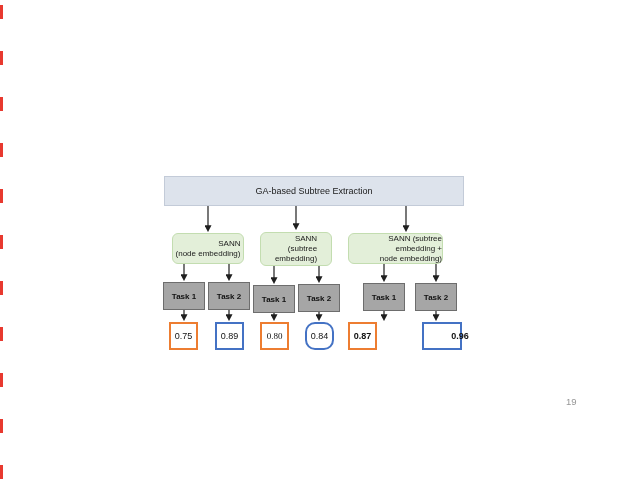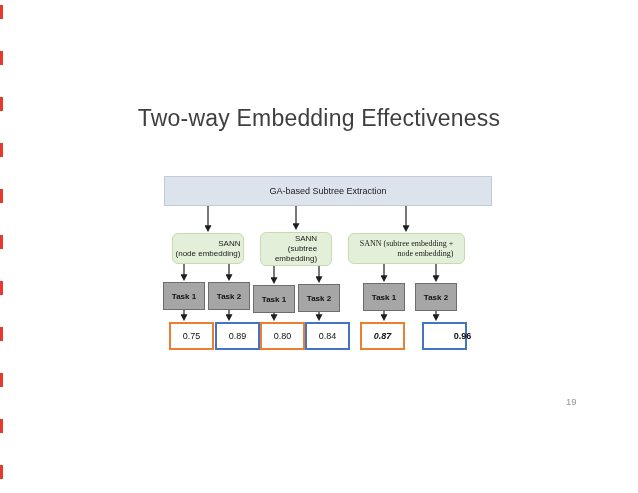--- a/index.html
+++ b/index.html
@@ -35,21 +35,21 @@
   .title{
     position:absolute;left:0;top:105px;width:638px;
     text-align:center;
     font-size:23px;font-weight:300;
     color:var(--title-color);
     letter-spacing:0.2px;
   }
   .diagram{position:absolute;inset:0;}
   .connectors{position:absolute;left:0;top:0;width:638px;height:493px;pointer-events:none;}
   .root-box{
-    position:absolute;left:164px;top:176px;width:328px;height:30px;
+    position:absolute;left:164px;top:176px;width:300px;height:30px;
     background:var(--top-box-fill);
     border:1px solid var(--top-box-border);
     display:flex;align-items:center;justify-content:center;
     font-size:9px;color:#1a1a1a;
   }
   .method-box{
     position:absolute;
     background:var(--green-fill);
     border:1px solid var(--green-border);
     border-radius:6px;
@@ -59,40 +59,39 @@
     white-space:pre-line;
   }
   .task-box{
     position:absolute;width:42px;height:28px;
     background:var(--task-fill);
     border:1px solid var(--task-border);
     display:flex;align-items:center;justify-content:center;
     font-size:8px;font-weight:600;color:#111;
   }
   .result-box{
-    position:absolute;top:322px;width:45px;height:28px;
+    position:absolute;top:322px;width:29px;height:28px;
     background:#fff;
     border:2.5px solid #999;
     display:flex;align-items:center;justify-content:center;
     font-size:9px;color:#111;
   }
   .page-number{
     position:absolute;left:566px;top:396px;width:20px;
     text-align:left;
     font-size:9.5px;color:var(--page-num-color);
   }
 </style>
 </head>
 <body>
 
 <div class="slide">
 
   <div class="edge-marker"></div>
 
-  <h1 class="title">Two-way Embedding Effectiveness</h1>
 
   <div class="diagram">
 
     <svg class="connectors" viewBox="0 0 638 493" xmlns="http://www.w3.org/2000/svg">
       <defs>
         <marker id="ah" viewBox="0 0 8 8" refX="1" refY="4" markerWidth="7" markerHeight="7" orient="auto" markerUnits="userSpaceOnUse">
           <path d="M0,0 L8,4 L0,8 Z" fill="#1f1f1f"></path>
         </marker>
       </defs>
       <g stroke="#1f1f1f" stroke-width="1.2" fill="none">
@@ -116,34 +115,34 @@
       </g>
     </svg>
 
     <div class="root-box">GA-based Subtree Extraction</div>
 
     <div class="method-box" style="left:172px;top:233px;width:72px;height:31px;">SANN
 (node embedding)</div>
     <div class="method-box" style="left:260px;top:232px;width:72px;height:34px;">SANN
 (subtree
 embedding)</div>
-    <div class="method-box" style="left:348px;top:233px;width:117px;height:31px;font-family:Liberation Serif, serif;">SANN (subtree embedding +
+    <div class="method-box" style="left:348px;top:233px;width:95px;height:31px;">SANN (subtree embedding +
 node embedding)</div>
 
     <div class="task-box" style="left:163px;top:282px;">Task 1</div>
     <div class="task-box" style="left:208px;top:282px;">Task 2</div>
     <div class="task-box" style="left:253px;top:285px;">Task 1</div>
     <div class="task-box" style="left:298px;top:284px;">Task 2</div>
     <div class="task-box" style="left:363px;top:283px;">Task 1</div>
     <div class="task-box" style="left:415px;top:283px;">Task 2</div>
 
     <div class="result-box" style="left: 169px; border-color: rgb(237, 125, 49);">0.75</div>
     <div class="result-box" style="left: 215px; border-color: rgb(68, 114, 196); text-align: center;">0.89</div>
-    <div class="result-box" style="left: 260px; border-color: rgb(237, 125, 49);">0.80</div>
-    <div class="result-box" style="left: 305px; border-color: rgb(68, 114, 196);">0.84</div>
-    <div class="result-box" style="left: 360px; border-color: rgb(237, 125, 49); font-weight: 700; font-style: italic;">0.87</div>
+    <div class="result-box" style="left: 260px; border-color: rgb(237, 125, 49); font-family: Liberation Serif, serif;">0.80</div>
+    <div class="result-box" style="left: 305px; border-color: rgb(68, 114, 196); border-radius: 10px;">0.84</div>
+    <div class="result-box" style="left: 348px; border-color: rgb(237, 125, 49); font-weight: 700;">0.87</div>
     <div class="result-box" style="left: 422px; border-color: rgb(68, 114, 196); font-weight: 700; padding-left: 36px;">0.96</div>
 
   </div>
 
   <div class="page-number">19</div>
 
 </div>
 
 </body></html>

